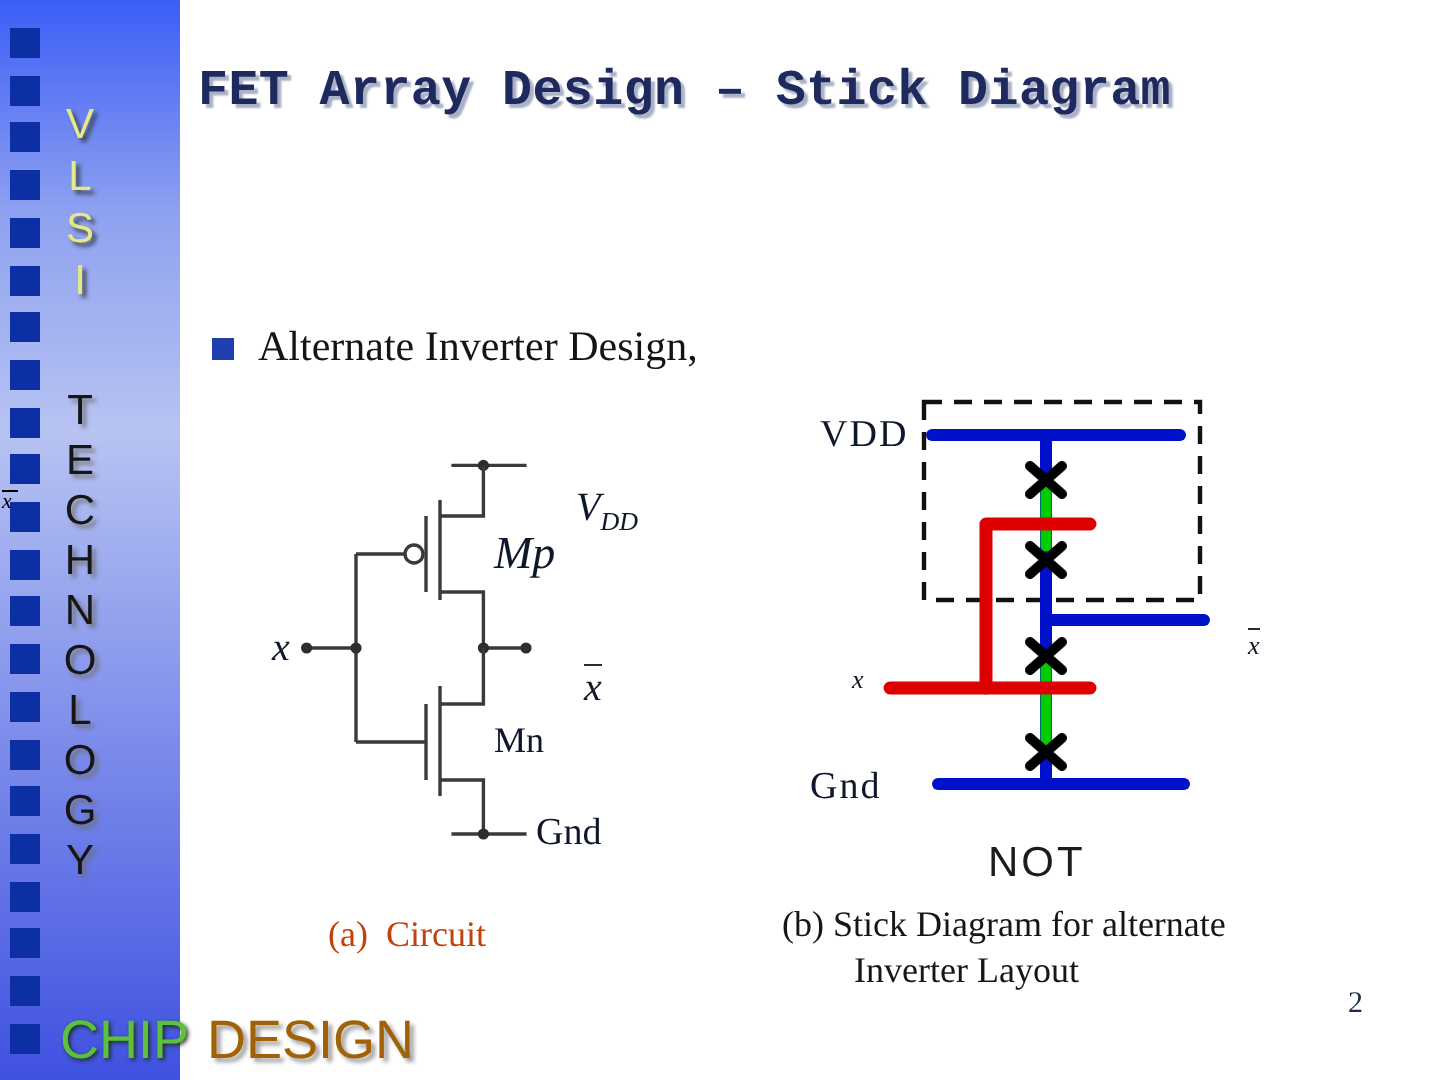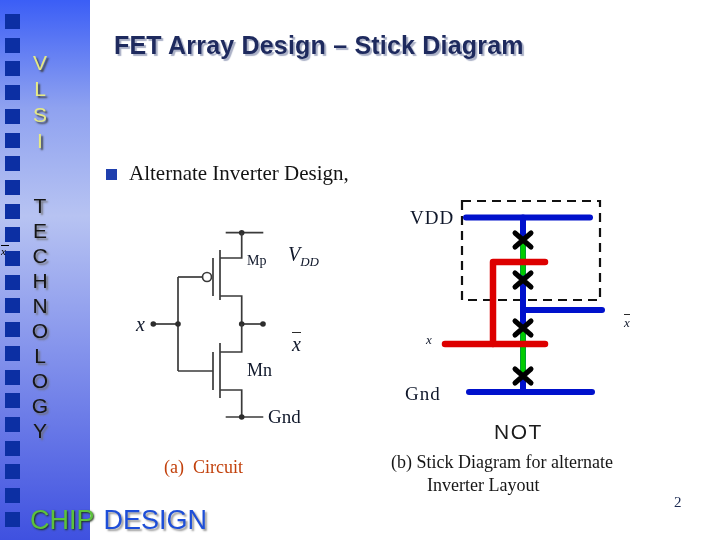--- a/index.html
+++ b/index.html
@@ -13,24 +13,24 @@
   .side-letter{position:absolute;left:27px;width:26px;text-align:center;
     font-family:"Liberation Sans",sans-serif;font-size:21px;line-height:22px;}
   .side-letter.top{color:var(--vlsi-color,#e6ea86);text-shadow:2px 2px 2px #3c4046;}
   .side-letter.bot{color:#161616;text-shadow:2px 2px 2px rgba(110,110,110,.85);}
   .stray-x{position:absolute;left:1px;top:245px;font-size:11px;font-style:italic;color:#000;}
   .stray-x .bar{display:block;width:8px;border-top:1.4px solid #000;margin-bottom:-1px;}
 
   .footer-row{position:absolute;left:30px;top:506px;display:flex;gap:9px;
     font-family:"Liberation Sans",sans-serif;font-size:27px;line-height:28px;}
   .footer-chip{color:var(--chip-color,#5cc23c);text-shadow:1px 1px 2px #1d2e18;}
-  .footer-design{color:#1d4ed8;text-shadow:2px 2px 2px #9a9a9a;}
+  .footer-design{color:#a16207;text-shadow:2px 2px 2px #9a9a9a;}
 
   
-  .title{position:absolute;left:114px;top:31px;font-family:Liberation Sans, sans-serif;
+  .title{position:absolute;left:99px;top:31px;font-family:Liberation Mono, monospace;
     font-size:25px;font-weight:bold;color:var(--title-color,#1e2a5e);
     text-shadow:2px 2px 1px #aab0c6;letter-spacing:.2px;}
   .bullet-row{position:absolute;left:106px;top:161px;display:flex;align-items:flex-start;}
   .bullet-sq{width:11px;height:11px;background:#1f3fae;margin-top:8px;flex:none;}
   .bullet-text{margin-left:12px;font-size:21px;color:#141414;}
 
   
   .lbl{position:absolute;color:#0f172a;white-space:pre;}
   .it{font-style:italic;}
   .ovl{display:inline-block;border-top:1.7px solid #2b2b2b;padding-top:1px;line-height:1;}
@@ -135,21 +135,21 @@
     <path class="ck" d="M83 142 V180"></path>
     <path class="ck" d="M48 161 H83"></path>
     <path class="ck" d="M90 180 H111.7 V207"></path>
     <path class="ck" d="M95.7 207 H133.3"></path>
     <circle class="ckdot" cx="111.7" cy="207" r="2.8"></circle>
   </svg>
 
   <div class="lbl it" style="left:268px;top:220px;font-size:20px;">
     <span>V</span><sub class="vdd">DD</sub>
   </div>
-  <div class="lbl" style="left:247px;top:253px;font-size:14px;">Mp</div>
+  <div class="lbl" style="left:247px;top:264px;font-size:23px;font-style:italic;">Mp</div>
   <div class="lbl it" style="left:136px;top:313px;font-size:20px;">x</div>
   <div class="lbl" style="left:272px;top:309px;font-size:20px;">
     <span class="ovl it">x</span>
   </div>
   <div class="lbl" style="left:247px;top:360px;font-size:18px;text-align:center;">Mn</div>
   <div class="lbl" style="left:268px;top:406px;font-size:19px;">Gnd</div>
   <div class="lbl" style="left:164px;top:457px;font-size:18px;color:#c2410c;">(a)  Circuit</div>
 
   <svg style="position:absolute;left:390px;top:185px;" width="290" height="230" viewBox="0 0 290 230">
     <rect class="nwell" x="72" y="16" width="138" height="99"></rect>

